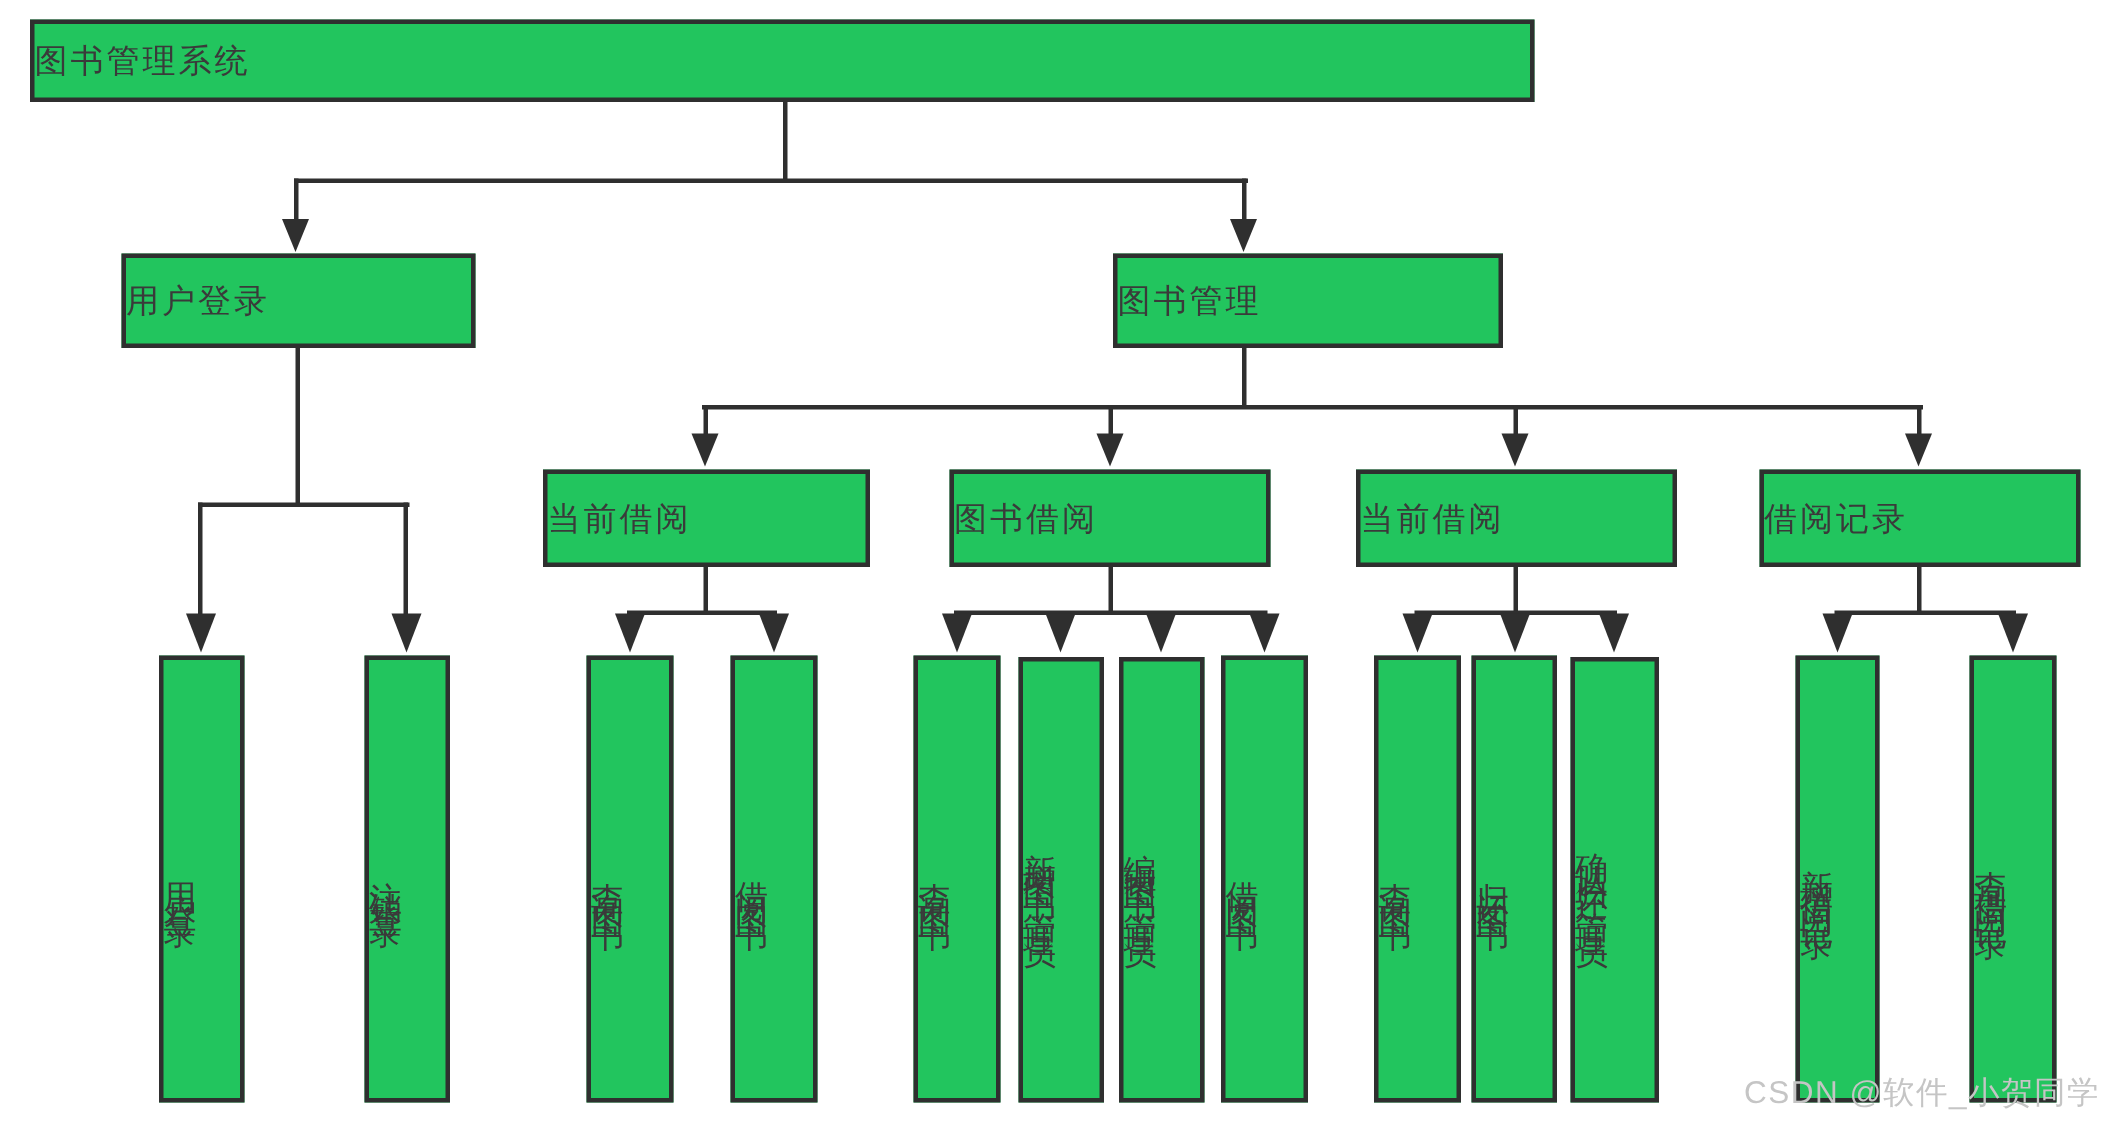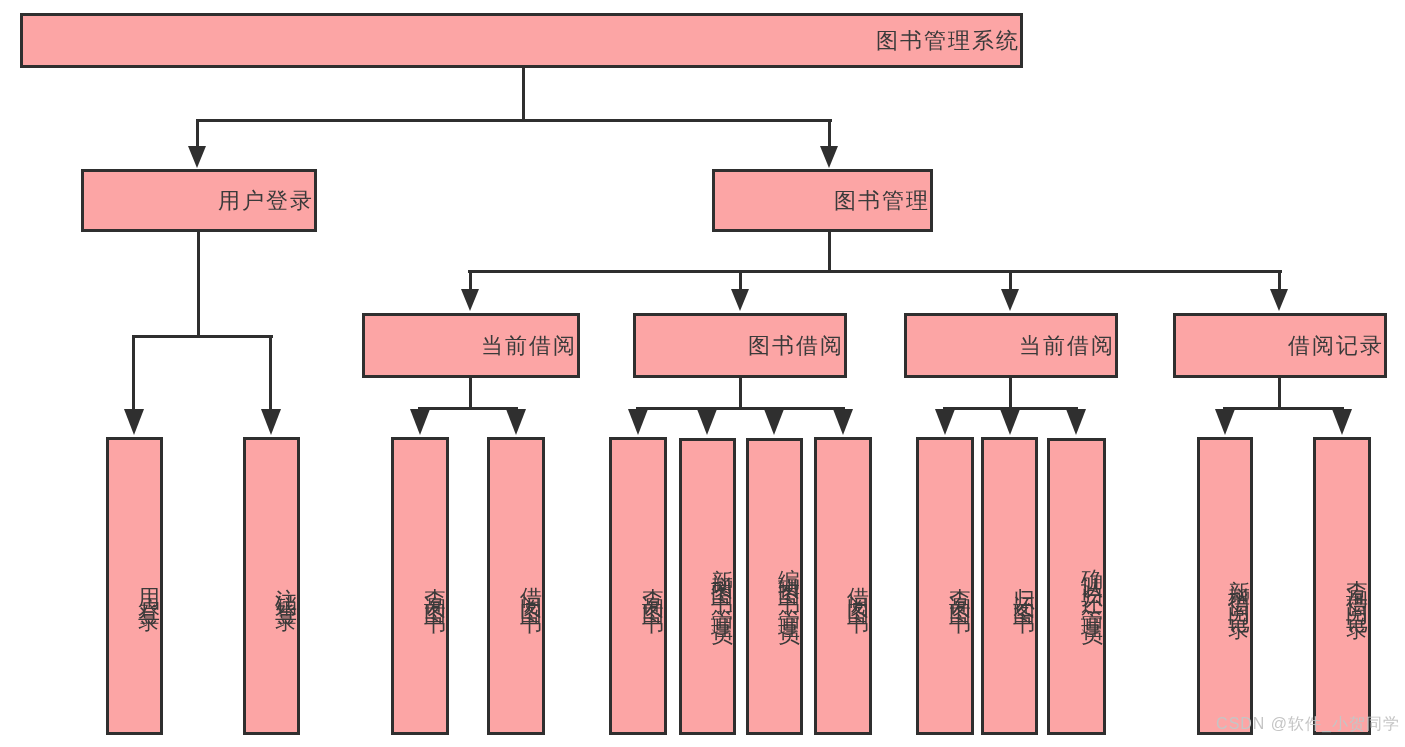--- a/index.html
+++ b/index.html
@@ -14,22 +14,22 @@
   .canvas{
     position:relative;
     width:1405px;height:747px;
     background:var(--bg);
     overflow:hidden;
   }
   
   .box{
     position:absolute;
     border:3px solid var(--line);
-    background:#fca5a5;
-    display:flex;align-items:center;justify-content:flex-end;
+    background:#22c55e;
+    display:flex;align-items:center;justify-content:flex-start;
     color:var(--text);
   }
   .hbox .lbl{
     font-size:22px;
     letter-spacing:2px;
     white-space:nowrap;
   }
   .vbox .lbl{
     writing-mode:vertical-lr;
     text-orientation:mixed;
@@ -44,21 +44,21 @@
   .ah{position:absolute;width:0;height:0;
       border-left:9px solid transparent;border-right:9px solid transparent;
       border-top:22px solid var(--line);}
   .ahl{position:absolute;width:0;height:0;
       border-left:10px solid transparent;border-right:10px solid transparent;
       border-top:26px solid var(--line);}
   
   .watermark{
     position:absolute;
     right:5px;top:714px;
-    font-size:16px;
+    font-size:21px;
     letter-spacing:1px;
     color:var(--wm);
     z-index:6;
     white-space:nowrap;
   }
 </style>
 </head>
 <body>
 
 <div class="canvas">
@@ -111,21 +111,21 @@
   <div class="ahl" style="left:1215px;top:409px"></div>
   <div class="ahl" style="left:1332px;top:409px"></div>
 
   <div class="box hbox" style="left:20px;top:13px;width:1003px;height:55px">
     <span class="lbl">图书管理系统</span>
   </div>
 
   <div class="box hbox" style="left:81px;top:169px;width:236px;height:63px">
     <span class="lbl">用户登录</span>
   </div>
-  <div class="box hbox" style="left:712px;top:169px;width:221px;height:63px">
+  <div class="box hbox" style="left:742px;top:169px;width:260px;height:63px">
     <span class="lbl">图书管理</span>
   </div>
 
   <div class="box hbox" style="left:362px;top:313px;width:218px;height:65px">
     <span class="lbl">当前借阅</span>
   </div>
   <div class="box hbox" style="left:904px;top:313px;width:214px;height:65px">
     <span class="lbl">当前借阅</span>
   </div>
   <div class="box hbox" style="left:633px;top:313px;width:214px;height:65px">

